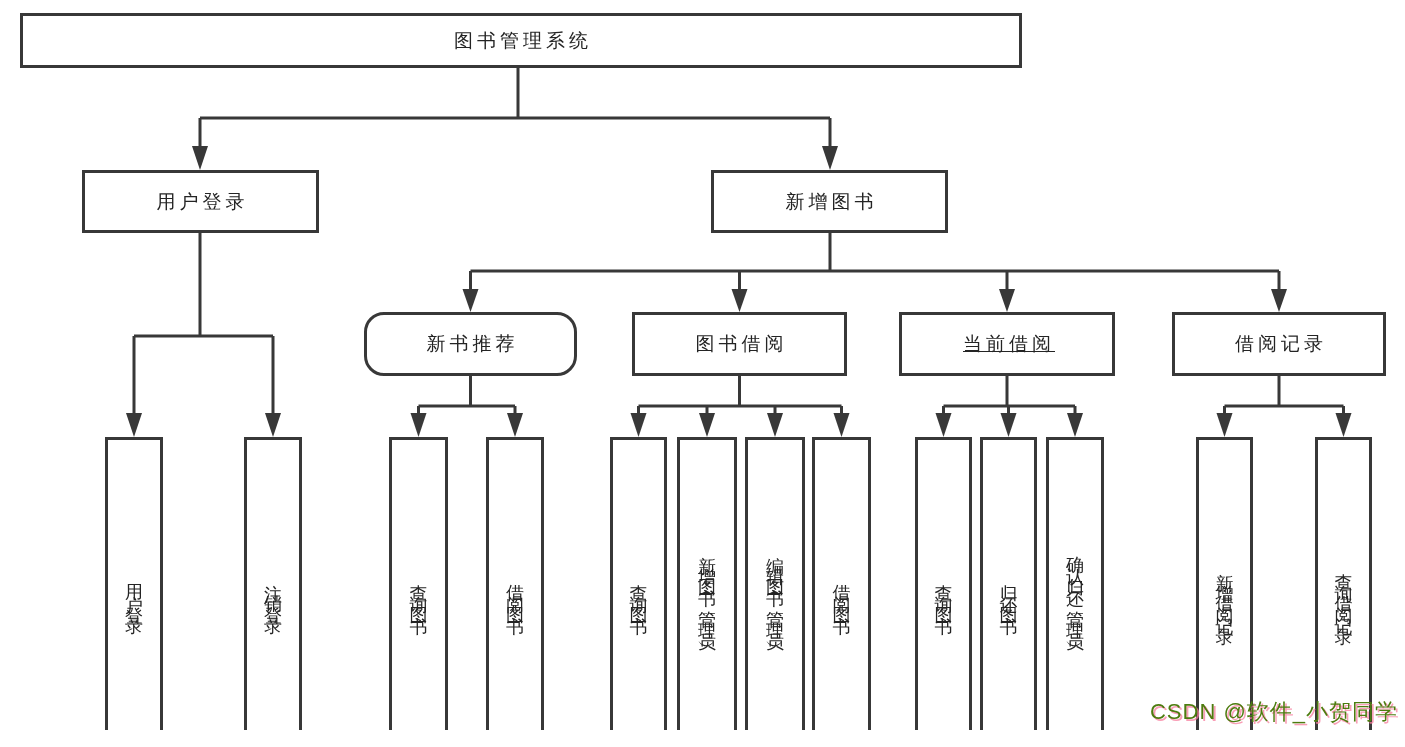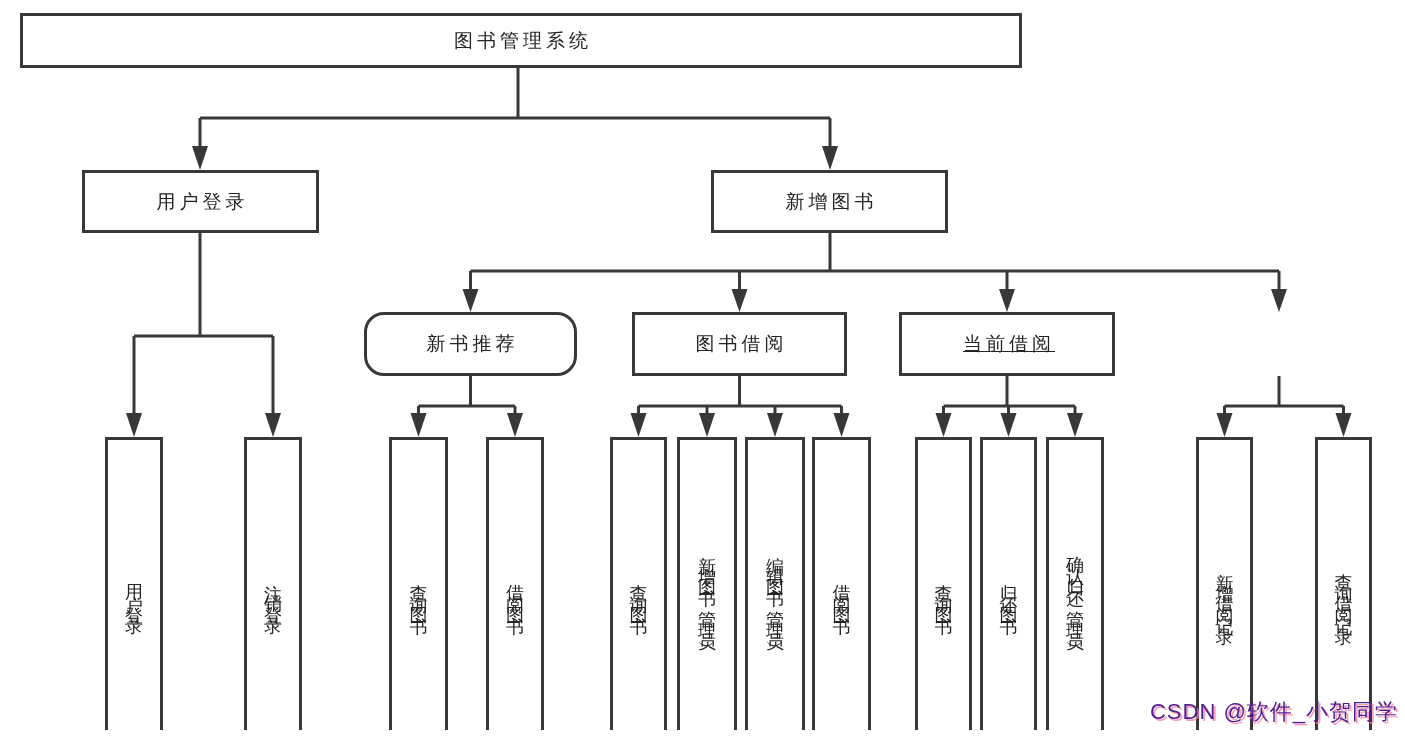--- a/index.html
+++ b/index.html
@@ -31,21 +31,21 @@
     font-size: 18px;
     letter-spacing: 11px;
     padding-top: 11px;
     color: #242424;
   }
   .watermark {
     position: absolute;
     right: 7px;
     bottom: 3px;
     font-size: 22px;
-    color: #4c1d95;
+    color: #4d7c0f;
     letter-spacing: 1px;
     text-shadow: 2px 2px 0 rgba(247, 126, 158, 0.75);
     white-space: nowrap;
   }
 </style>
 </head>
 <body>
 
 <div class="stage">
 
@@ -86,20 +86,21 @@
   </svg>
 
   <div class="node hbox" style="left:20px; top:13px; width:1002px; height:55px;">图书管理系统</div>
 
   <div class="node hbox" style="left:82px; top:170px; width:237px; height:63px;">用户登录</div>
   <div class="node hbox" style="left:711px; top:170px; width:237px; height:63px;">新增图书</div>
 
   <div class="node hbox" style="left:364px; top:312px; width:213px; height:64px;border-radius:20px;">新书推荐</div>
   <div class="node hbox" style="left:632px; top:312px; width:215px; height:64px;">图书借阅</div>
   <div class="node hbox" style="left:899px; top:312px; width:216px; height:64px;text-decoration:underline;">当前借阅</div>
+  <div class="node hbox" style="left:1172px; top:312px; width:214px; height:64px;">借阅记录</div>
 
   <div class="node leaf" style="left:105px; top:437px; width:58px; height:298px;">
     <span class="vtext">用户登录</span>
   </div>
   <div class="node leaf" style="left:244px; top:437px; width:58px; height:298px;">
     <span class="vtext">注销登录</span>
   </div>
 
   <div class="node leaf" style="left:389px; top:437px; width:59px; height:298px;">
     <span class="vtext">查询图书</span>

